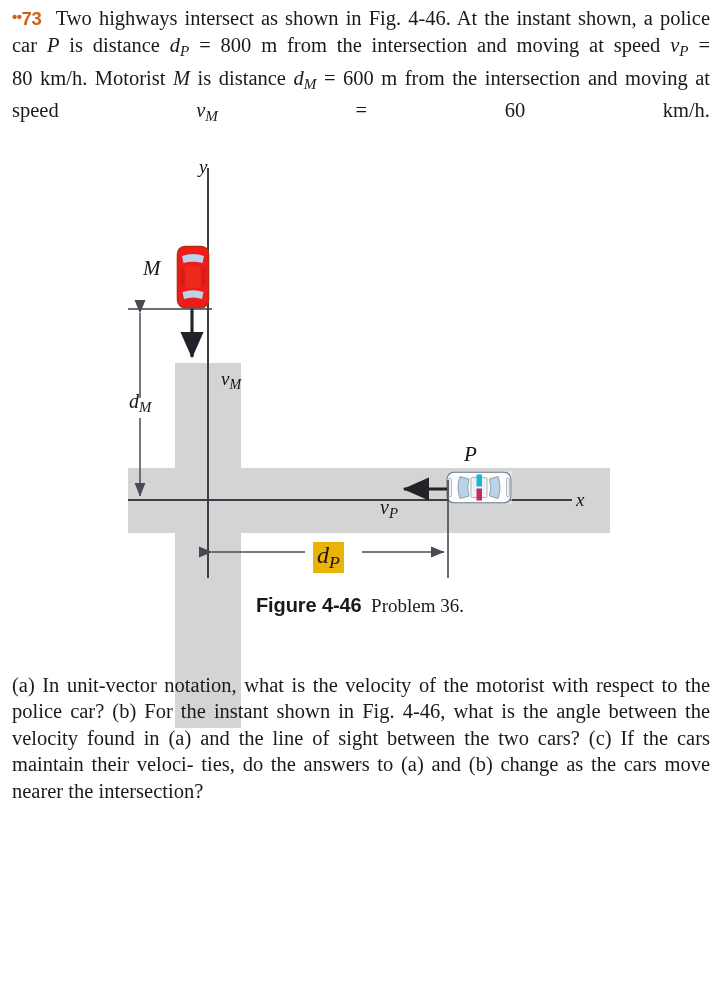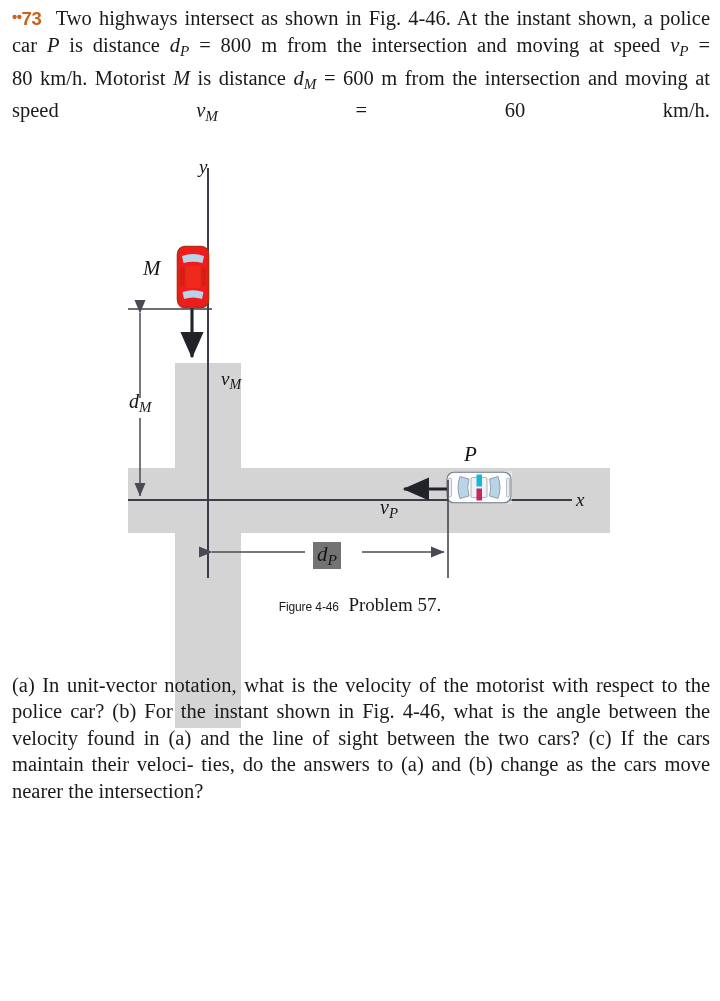--- a/index.html
+++ b/index.html
@@ -42,39 +42,39 @@
 
   .lbl{position:absolute;font-style:italic;font-size:20px;color:#161616;
        white-space:nowrap;}
   .lbl-y{left:199px;top:6px;font-size:19px;}
   .lbl-x{left:576px;top:339px;font-size:19px;}
   .lbl-M{left:143px;top:106px;font-size:21px;font-style:italic;}
   .lbl-P{left:464px;top:292px;font-size:21px;font-style:italic;}
   .lbl-vM{left:186px;top:218px;font-size:19px;margin-left:35px;}
   .lbl-vP{left:380px;top:346px;font-size:20px;}
   .lbl-dM{left:117px;top:240px;font-size:20px;margin-left:12px;}
-  .lbl-dP{left:313px;top:392px;font-size:21px;background:#737373;padding:0 4px;}
+  .lbl-dP{left:313px;top:392px;font-size:24px;background:#eab308;padding:0 4px;}
 
   
   .car{position:absolute;}
   .car-M{left:176px;top:95px;width:34px;height:64px;}
   .car-P{left:446px;top:321px;width:66px;height:33px;}
 
   
   .ovl{position:absolute;left:0;top:0;width:720px;height:440px;
        pointer-events:none;}
 
   
   .caption{
     position:absolute;left:0;top:594px;width:720px;text-align:center;
     font-size:19px;
   }
   .caption b{
     font-family:"Liberation Sans","DejaVu Sans",sans-serif;
-    font-weight:normal;font-size:12px;letter-spacing:-0.1px;margin-top:24px;
+    font-weight:bold;font-size:20px;letter-spacing:-0.1px;margin-top:24px;
   }
   .caption span.cap-txt{font-size:19px;}
 </style>
 </head>
 <body>
 
 <div class="page">
 
   <div class="prob-intro">
     <span class="num-badge"><span class="dots">••</span><span>73</span></span><span class="gap"></span>Two highways intersect as shown in Fig.&nbsp;4-46. At the instant
@@ -158,21 +158,21 @@
     <div class="lbl lbl-vM"><span>v</span><span class="sub">M</span></div>
 
     <div class="lbl lbl-vP"><span>v</span><span class="sub">P</span></div>
 
     <div class="lbl lbl-dM"><span>d</span><span class="sub">M</span></div>
 
     <div class="lbl lbl-dP"><span>d</span><span class="sub">P</span></div>
   </div>
 
   <div class="caption">
-    <b>Figure 4-46</b><span class="cap-txt">&nbsp;&nbsp;</span><span class="cap-txt">Problem 57.</span>
+    <b>Figure 4-46</b><span class="cap-txt">&nbsp;&nbsp;</span><span class="cap-txt">Problem 36.</span>
   </div>
 
   <div class="prob-tail">
     (a) In unit-vector notation, what is the velocity of the motorist
     with respect to the police car? (b) For the instant shown in Fig.&nbsp;4-46,
     what is the angle between the velocity found in (a) and the line of
     sight between the two cars? (c) If the cars maintain their veloci-
     ties,&nbsp;do the answers to (a) and (b) change as the cars move nearer
     the intersection?
   </div>

